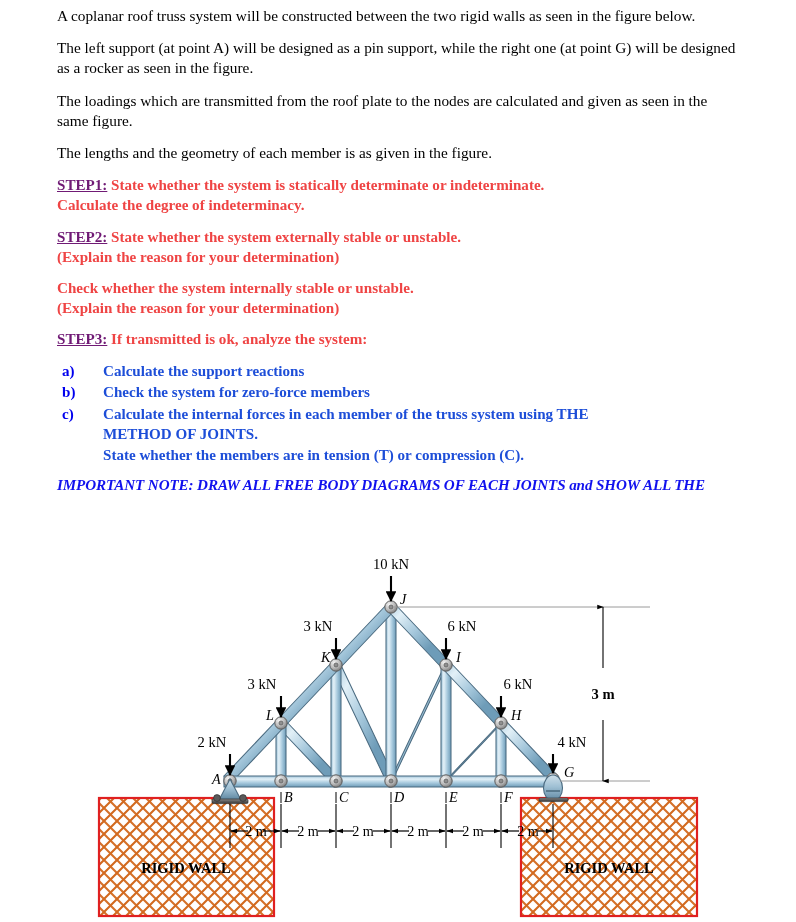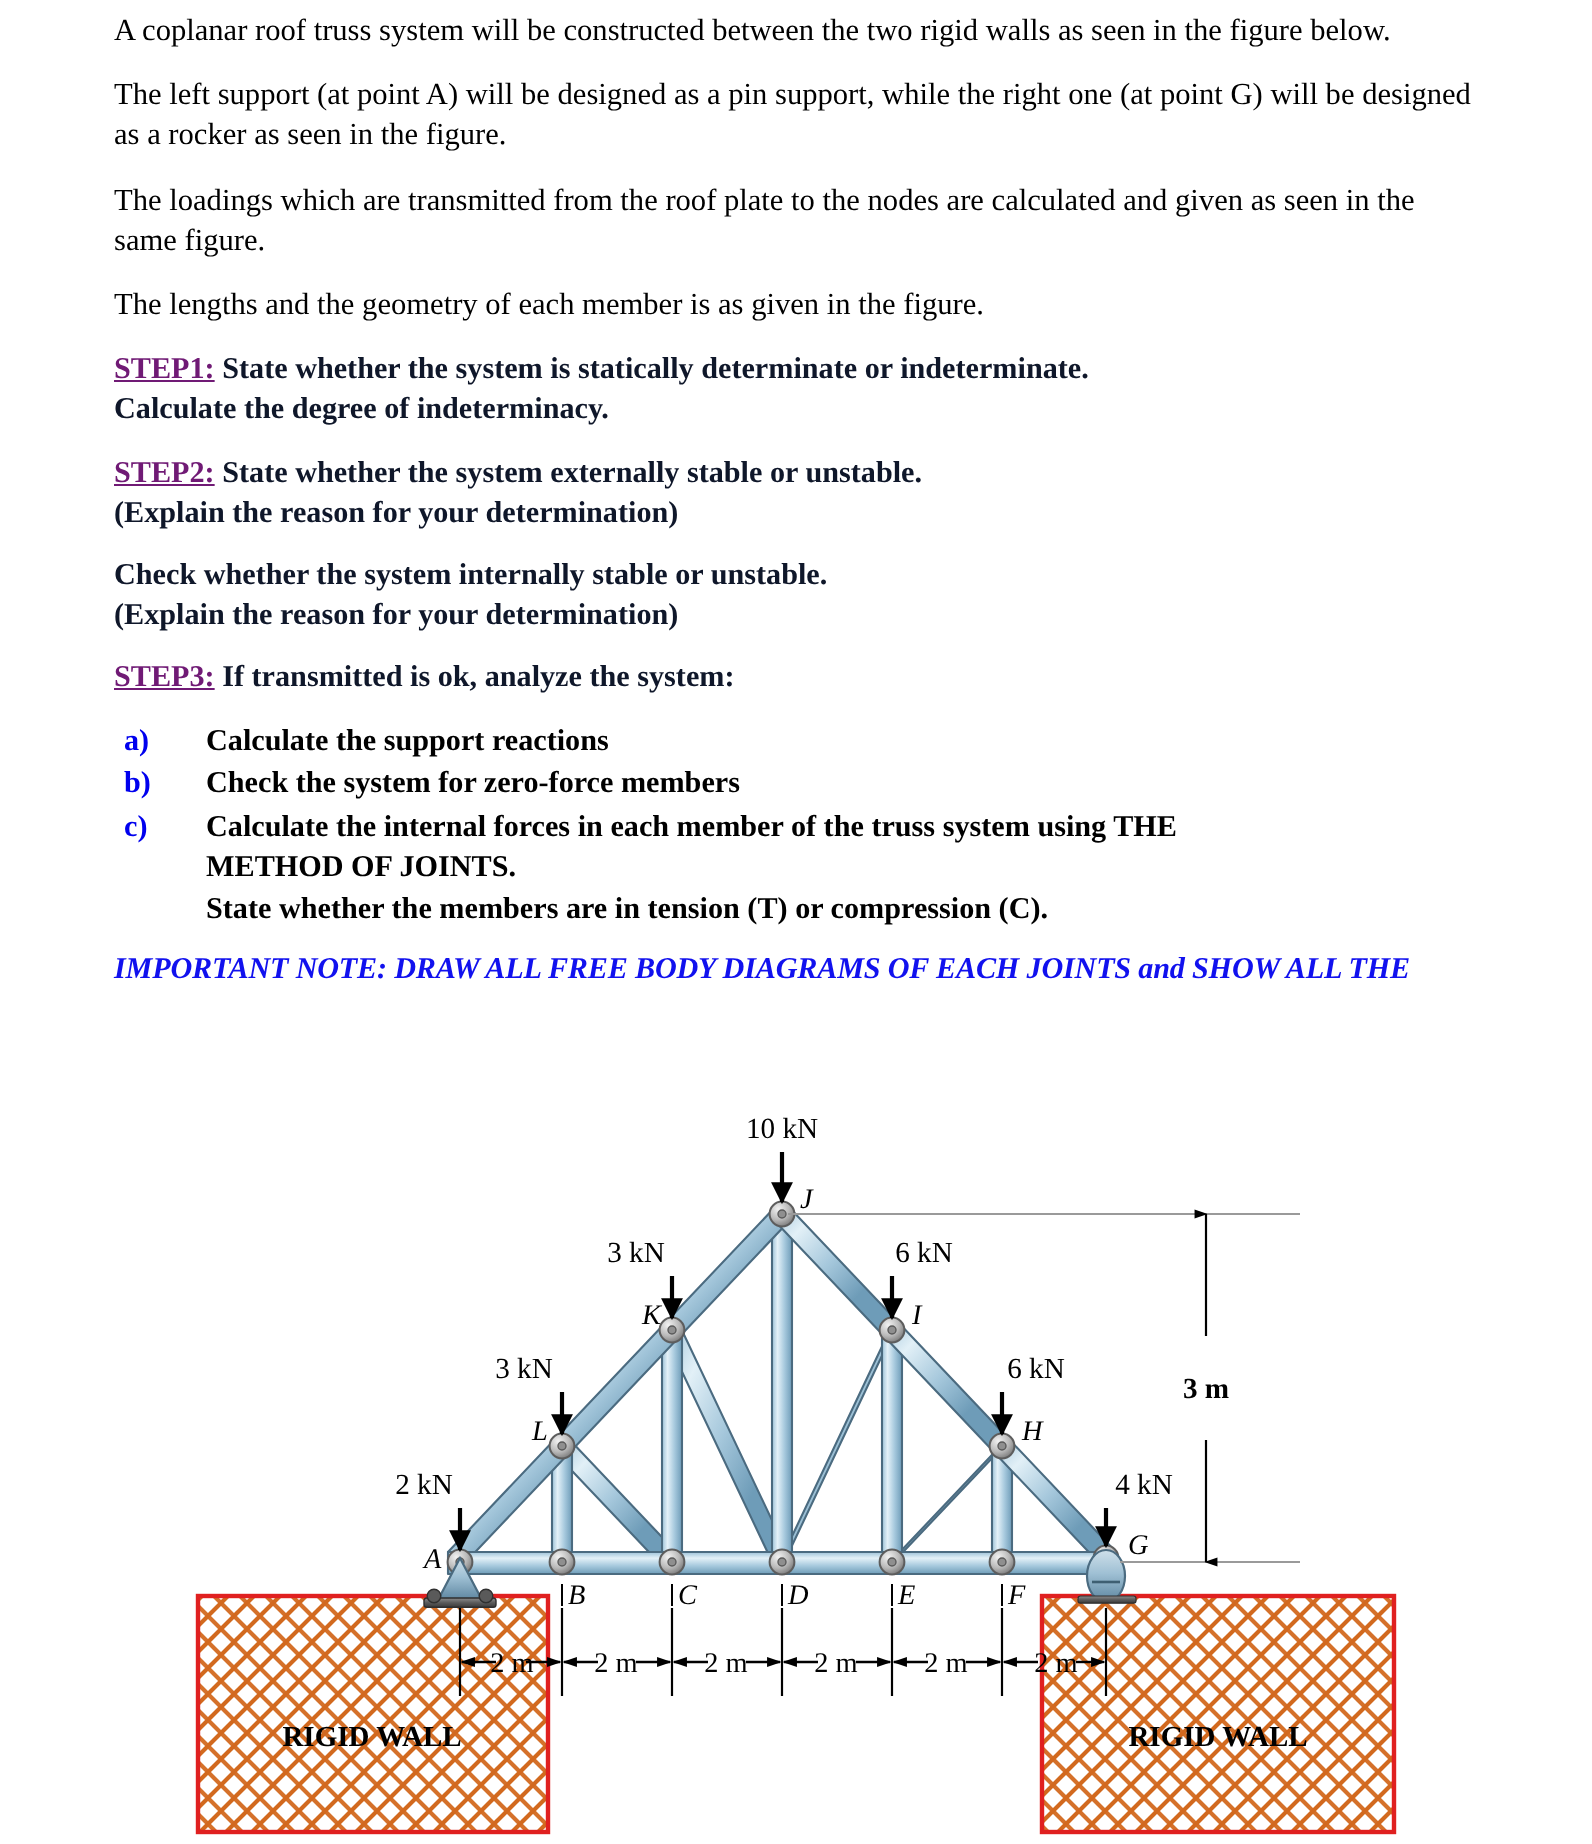--- a/index.html
+++ b/index.html
@@ -23,41 +23,41 @@
     text-align: left;
   }
 
   p.step {
     margin: 0 0 11px 0;
     font-size: 15.1px;
     line-height: 1.34;
     font-weight: bold;
   }
   .steplabel { color: #701a75; text-decoration: underline; }
-  .steptext { color: #0f172a; }
+  .steptext { color: #ef4444; }
 
   ol.alist {
     margin: 4px 0 10px 0;
     padding: 0;
     list-style: none;
   }
   ol.alist li {
     display: flex;
     font-size: 15.1px;
     font-weight: bold;
     line-height: 1.36;
     margin-bottom: 1px;
   }
   ol.alist li .marker {
     color: #0000ee;
     width: 46px;
     flex: 0 0 46px;
     padding-left: 5px;
   }
-  ol.alist li .body { flex: 1 1 auto; color: #000000; }
+  ol.alist li .body { flex: 1 1 auto; color: #1d4ed8; }
 
   p.note {
     margin: 6px 0 0 0;
     font-size: 15.1px;
     line-height: 1.34;
     font-weight: bold;
     color: #1111ee;
     letter-spacing: -0.1px;
     font-style: italic;
   }

